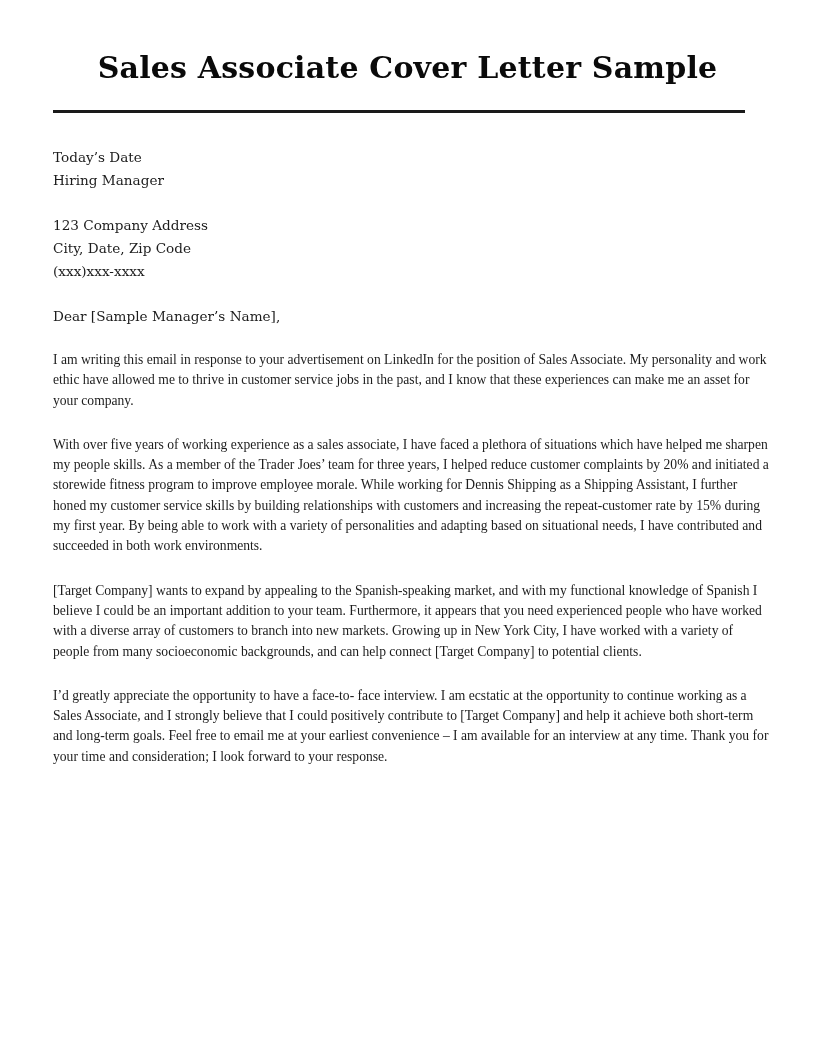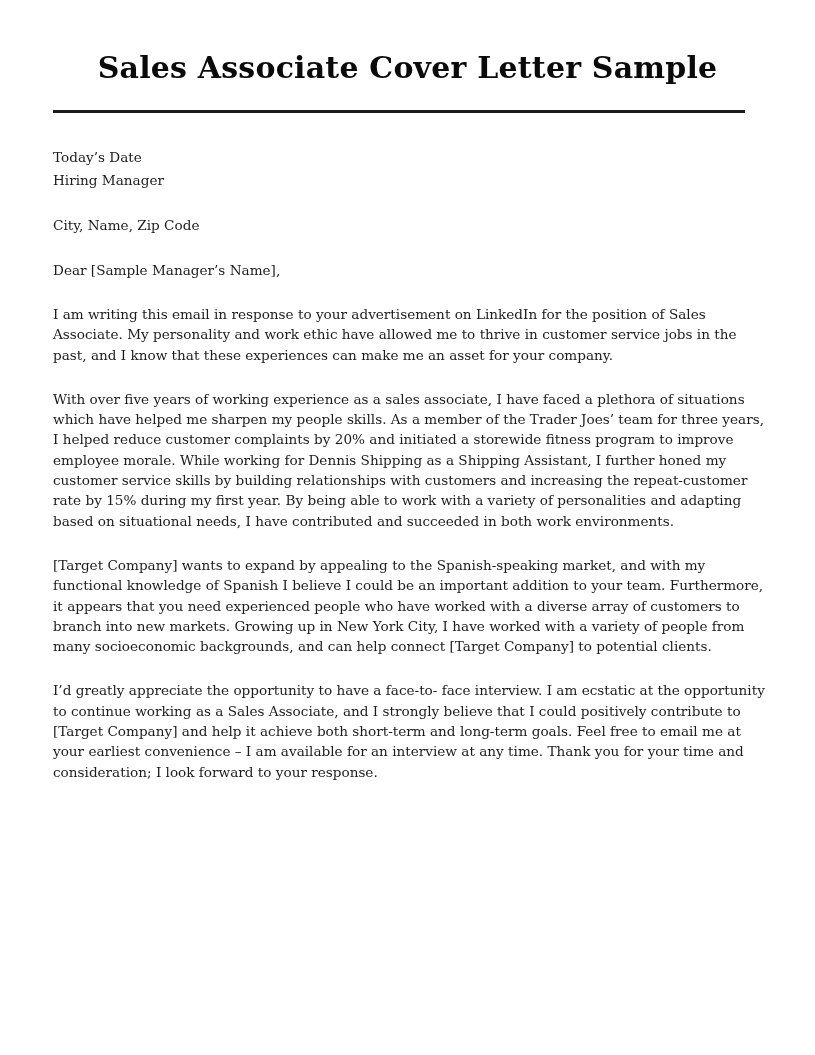--- a/index.html
+++ b/index.html
@@ -42,20 +42,21 @@
     margin: 0 0 22px 0;
   }
   .block p {
     margin: 0;
     line-height: 23px;
     white-space: pre-wrap;
   }
   .paragraphs p {
     margin: 0 8px 24px 0;
     line-height: 20.3px;
+    font-family: Liberation Serif, serif;
   }
   .closing p {
     margin: 0;
     line-height: 23px;
   }
 </style>
 </head>
 <body>
 
 <div class="page">
@@ -65,21 +66,23 @@
   <div class="title-rule"></div>
 
   <div class="letter">
 
     <div class="block">
       <p>Today’s Date</p>
       <p>Hiring Manager</p>
     </div>
 
     <div class="block">
-      <p>City, Name, Zip Code</p>
+      <p>123 Company Address</p>
+      <p>City, Date, Zip Code</p>
+      <p>(xxx)xxx-xxxx</p>
     </div>
 
     <div class="block">
       <p>Dear [Sample Manager’s Name],</p>
     </div>
 
     <div class="paragraphs">
       <p>I am writing this email in response to your advertisement on LinkedIn for the position of Sales Associate. My personality and work ethic have allowed me to thrive in customer service jobs in the past, and I know that these experiences can make me an asset for your company.</p>
       <p>With over five years of working experience as a sales associate, I have faced a plethora of situations which have helped me sharpen my people skills. As a member of the Trader Joes’ team for three years, I helped reduce customer complaints by 20% and initiated a storewide fitness program to improve employee morale. While working for Dennis Shipping as a Shipping Assistant, I further honed my customer service skills by building relationships with customers and increasing the repeat-customer rate by 15% during my first year. By being able to work with a variety of personalities and adapting based on situational needs, I have contributed and succeeded in both work environments.</p>
       <p>[Target Company] wants to expand by appealing to the Spanish-speaking market, and with my functional knowledge of Spanish I believe I could be an important addition to your team. Furthermore, it appears that you need experienced people who have worked with a diverse array of customers to branch into new markets. Growing up in New York City, I have worked with a variety of people from many socioeconomic backgrounds, and can help connect [Target Company] to potential clients.</p>

